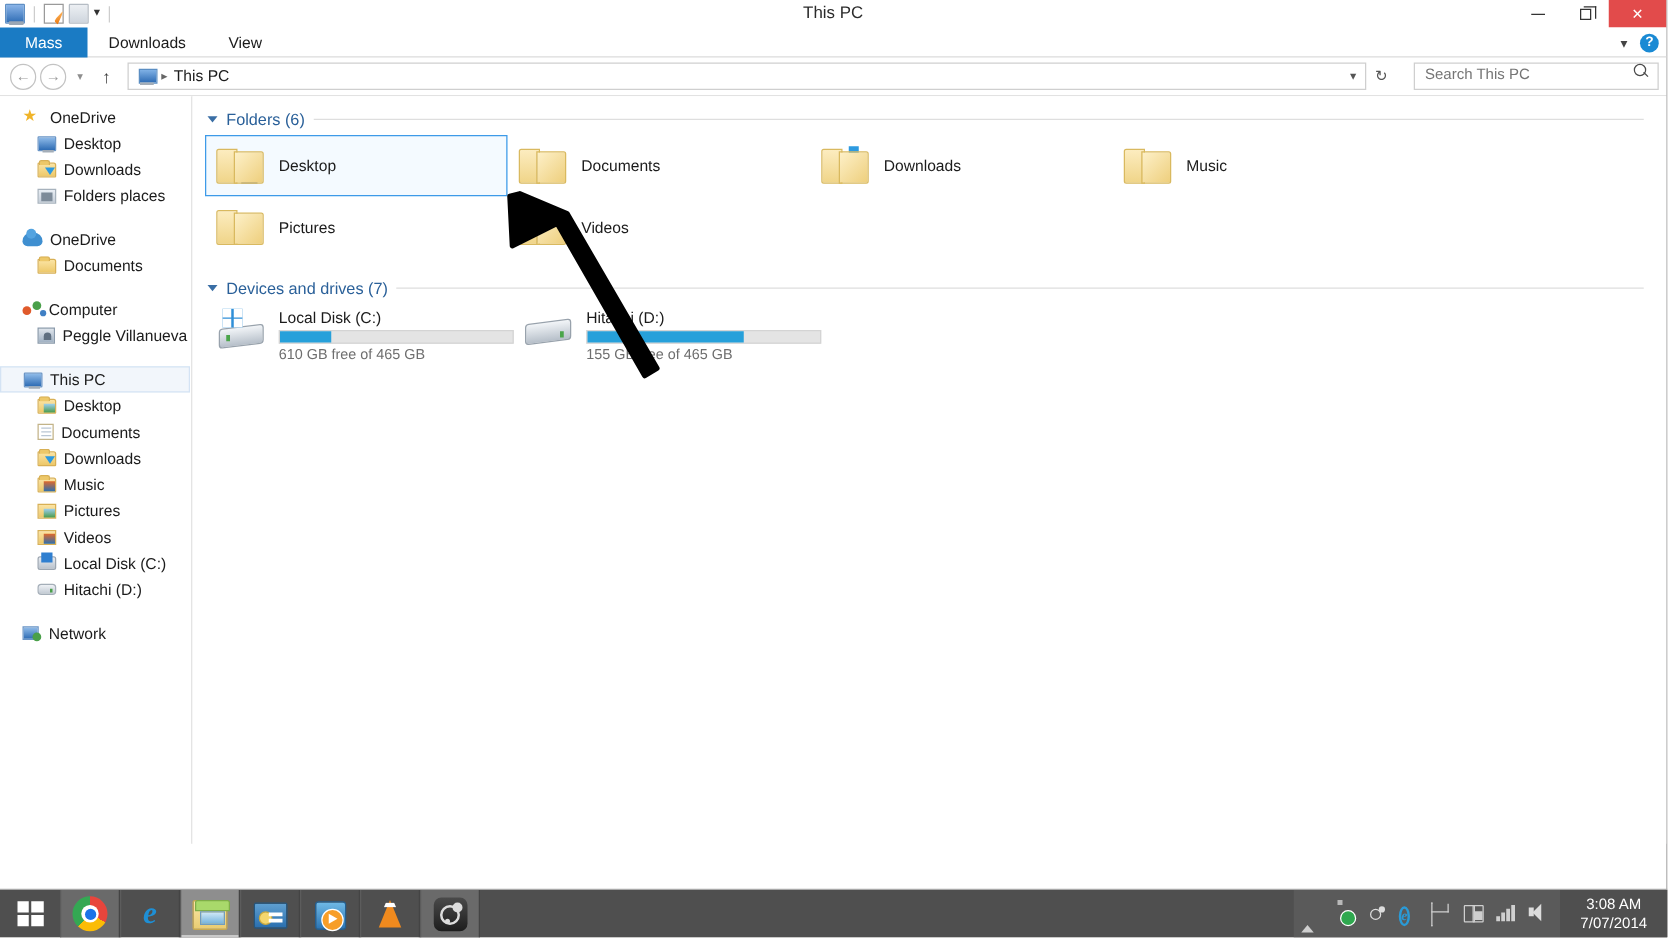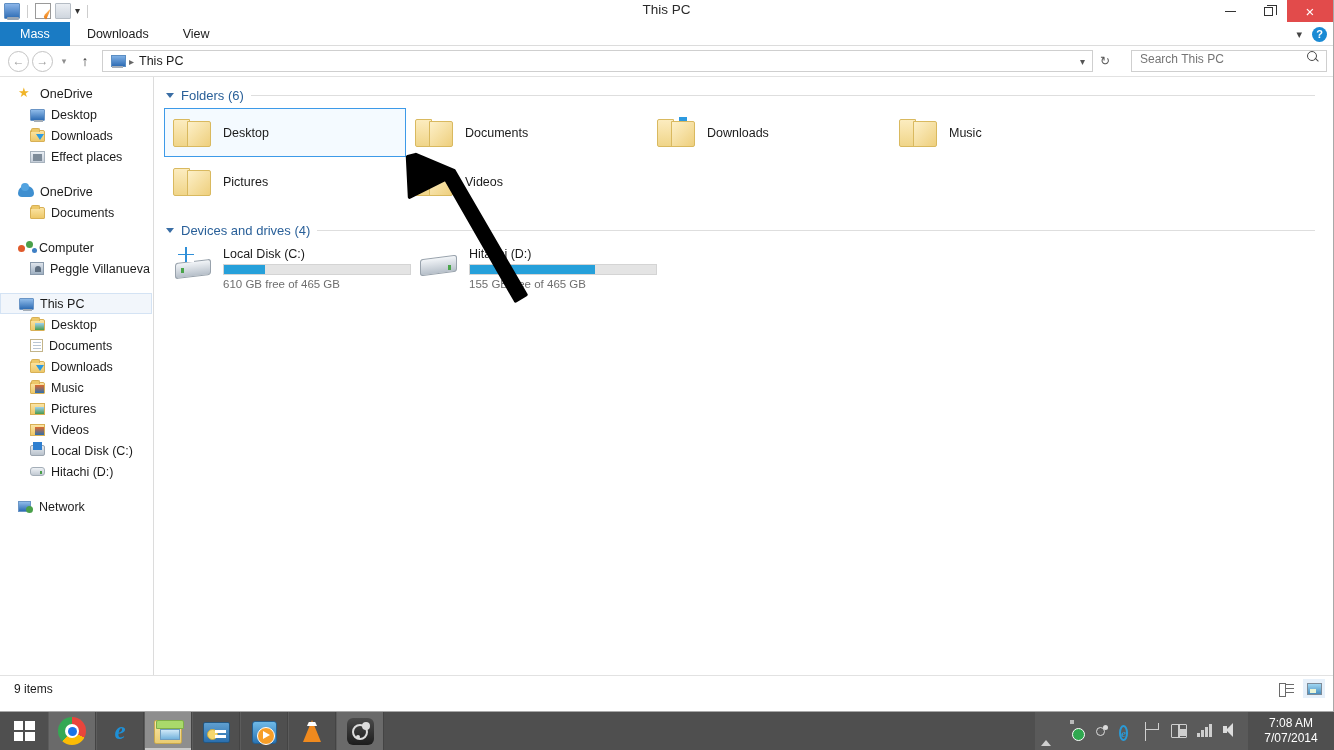--- a/index.html
+++ b/index.html
@@ -357,21 +357,21 @@
       <div class="nav-item lvl1">
         <span class="ni i-monitor"></span>
         <span>Desktop</span>
       </div>
       <div class="nav-item lvl1">
         <span class="ni i-folder i-dl"></span>
         <span>Downloads</span>
       </div>
       <div class="nav-item lvl1">
         <span class="ni i-recent"></span>
-        <span>Effect places</span>
+        <span>Folders places</span>
       </div>
 
       <div class="nav-gap"></div>
 
       <div class="nav-item">
         <span class="ni i-cloud"></span>
         <span>OneDrive</span>
       </div>
       <div class="nav-item lvl1">
         <span class="ni i-folder"></span>
@@ -490,21 +490,21 @@
             <span class="back"></span>
               <span class="payload pl-vids"></span>
               <span class="front"></span>
           </span>
           <span class="tile-label">Videos</span>
         </div>
       </div>
 
       <div class="group-head" style="margin-top:14px;">
         <span class="gtri"></span>
-        <span class="group-title">Devices and drives (4)</span>
+        <span class="group-title">Devices and drives (7)</span>
         <span class="group-line"></span>
       </div>
 
       <div class="grid" style="padding-top:6px;">
         <div class="drive-tile">
           <span class="hddico">
             <span class="win">
                 <span></span>
                 <span></span>
                 <span></span>
@@ -537,31 +537,20 @@
         </div>
 
       </div>
 
       <svg id="annotation" viewBox="0 0 1180 599" preserveAspectRatio="none">
         <polygon points="262,78 300,94 372,218 362,224 292,102 256,120 254,80" fill="#000" stroke="#000" stroke-width="4" stroke-linejoin="round"></polygon>
       </svg>
     </div>
   </div>
 
-  <div id="statusbar">
-    <span>9 items</span>
-    <span id="status-views">
-      <span class="vbtn">
-          <span class="v-det"></span>
-        </span>
-      <span class="vbtn active">
-          <span class="v-ico"></span>
-        </span>
-    </span>
-  </div>
 </div>
 
 <div id="taskbar">
   <div id="start">
     <span class="winlogo">
         <span></span>
         <span></span>
         <span></span>
         <span></span>
       </span>
@@ -599,16 +588,16 @@
         <span class="t-sig">
           <i style="height:4px"></i>
           <i style="height:7px"></i>
           <i style="height:10px"></i>
           <i style="height:13px"></i>
         </span>
       </span>
     <span class="tico"><span class="t-spk"></span></span>
   </div>
   <div id="clock">
-    <span>7:08 AM</span>
+    <span>3:08 AM</span>
     <span>7/07/2014</span>
   </div>
 </div>
 
 </body></html>

